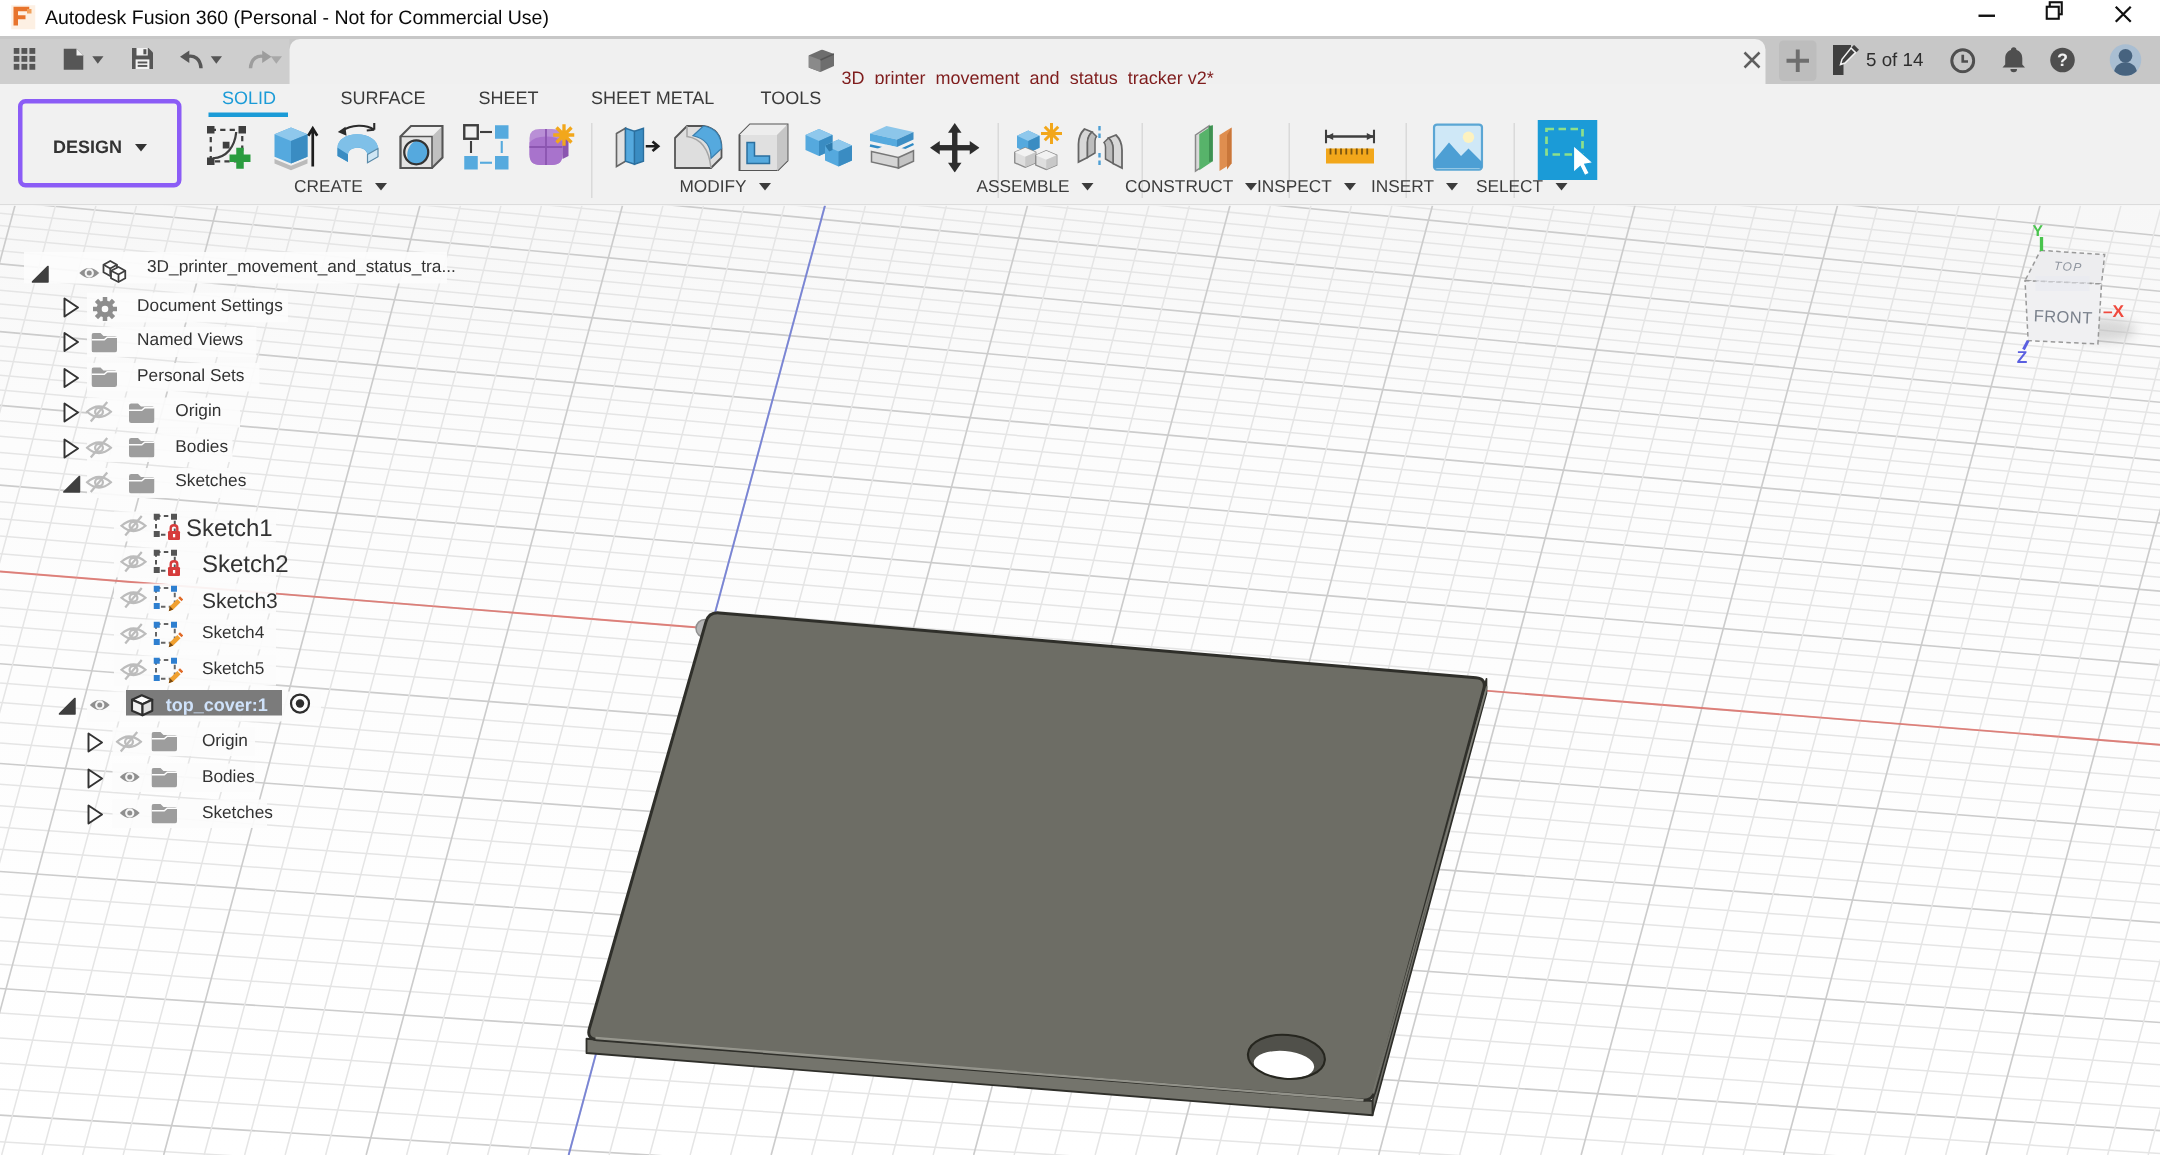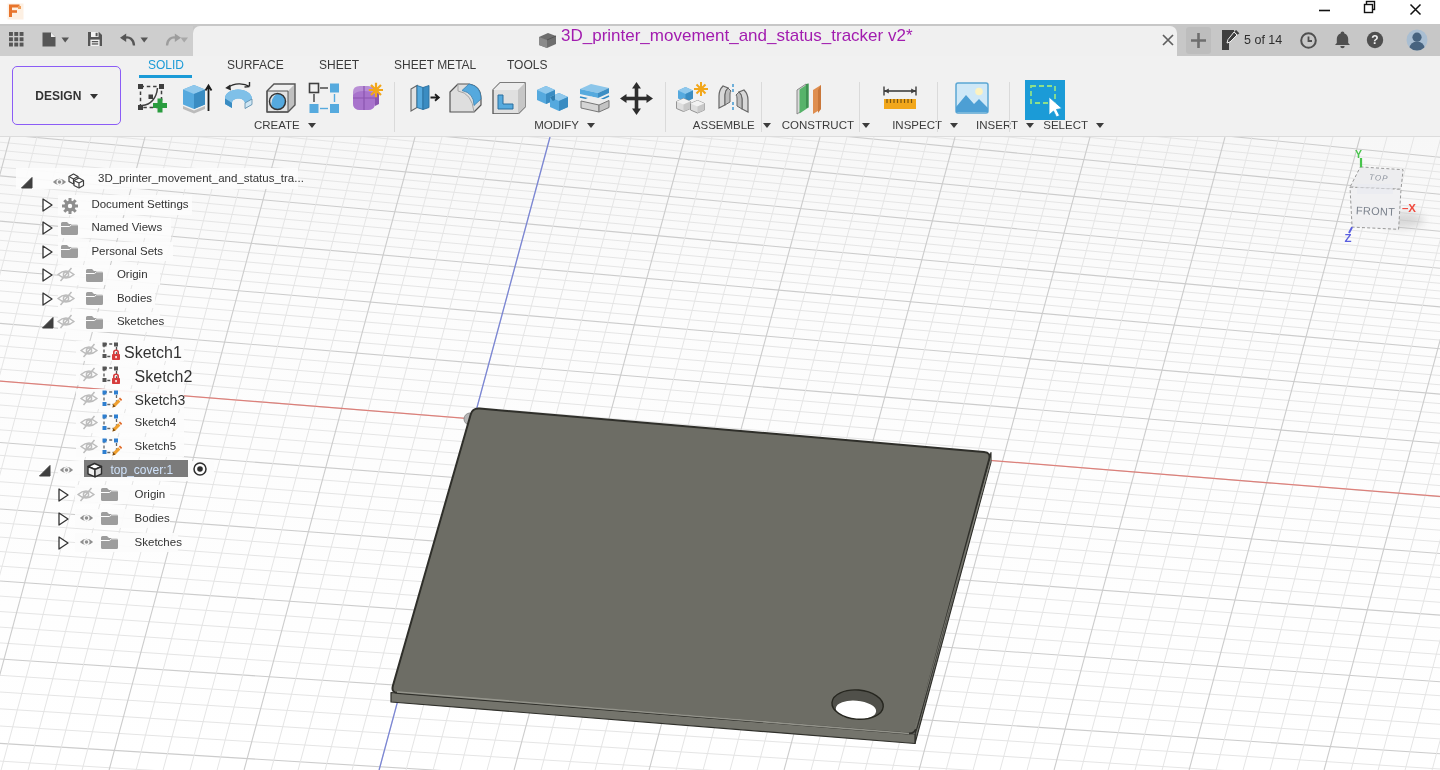--- a/index.html
+++ b/index.html
@@ -3,34 +3,35 @@
 *{margin:0;padding:0;box-sizing:border-box}
 html,body{width:1440px;height:770px;overflow:hidden;font-family:"Liberation Sans",sans-serif;background:#fff}
 .abs{position:absolute}
 #titlebar{position:absolute;left:0;top:0;width:1440px;height:24px;background:#fff}
 #titlebar .ttext{position:absolute;left:30px;top:3.5px;font-size:13px;color:#0a0a0a}
 #toolbar{position:absolute;left:0;top:24px;width:1440px;height:32px;background:#c7c7c7}
 #toolbar .lzone{position:absolute;left:0;top:2px;width:193px;height:30px;background:#cecece}
 #toolbar .tab{position:absolute;left:193px;top:2px;width:984px;height:30px;background:#f0f0f0;border-radius:7px 7px 0 0}
 #ribbon{position:absolute;left:0;top:56px;width:1440px;height:81px;background:#f1f1f1;border-bottom:1px solid #dcdcdc}
 .rtab{position:absolute;top:2px;font-size:12px;color:#3a3a3a;letter-spacing:0px}
-#designbtn{position:absolute;left:12px;top:10px;width:109px;height:59px;background:#f1f1f1;border:1px solid #8b5cf6;border-radius:5px;text-align:center;line-height:59px;font-size:12px;font-weight:bold;color:#333}
-.glabel{position:absolute;top:63px;font-size:11.5px;color:#3c3c3c;text-align:right}
+#designbtn{position:absolute;left:12px;top:10px;width:109px;height:59px;background:#f1f1f1;border:3px solid #8b5cf6;border-radius:5px;text-align:center;line-height:59px;font-size:12px;font-weight:bold;color:#333}
+.glabel{position:absolute;top:63px;font-size:11.5px;color:#3c3c3c;text-align:left}
 .gsep{position:absolute;top:26px;height:50px;width:1px;background:#dadada}
 .ricon{position:absolute;top:26px}
 #viewport{position:absolute;left:0;top:137px;width:1440px;height:633px;background:#fff;overflow:hidden}
 .dropt{display:inline-block;width:0;height:0;border-left:4px solid transparent;border-right:4px solid transparent;border-top:5px solid #3c3c3c;vertical-align:middle;margin-left:5px}
 </style></head><body>
 <div id="titlebar">
  <svg class="abs" style="left:7px;top:3px" width="17" height="17" viewBox="0 0 17 17">
   <rect x="0.5" y="0.5" width="16" height="16" fill="#fdf0e3"></rect>
   <path d="M3.5 14 L3.5 3 L12.5 3" stroke="#e8742c" stroke-width="3" fill="none"></path>
   <path d="M3.5 8.5 L10 8.5" stroke="#e8742c" stroke-width="2.6" fill="none"></path>
   <path d="M12.5 3 L12.5 6" stroke="#f0a05c" stroke-width="3" fill="none"></path>
  </svg>
+ <div class="ttext">Autodesk Fusion 360 (Personal - Not for Commercial Use)</div>
  <svg class="abs" style="left:1318px;top:0" width="14" height="22">
       <line x1="1" y1="10.5" x2="12" y2="10.5" stroke="#111" stroke-width="1.6"></line>
     </svg>
  <svg class="abs" style="left:1363px;top:0" width="14" height="22">
    <rect x="3.5" y="1.5" width="8" height="8" fill="none" stroke="#111" stroke-width="1.4"></rect>
    <rect x="1.5" y="4.5" width="8" height="8" fill="#fff" stroke="#111" stroke-width="1.4"></rect>
  </svg>
  <svg class="abs" style="left:1409px;top:0" width="14" height="22">
       <path d="M1.5 4.5 L11.5 14.5 M11.5 4.5 L1.5 14.5" stroke="#111" stroke-width="1.5"></path>
     </svg>
@@ -84,21 +85,21 @@
  </svg>
  <svg class="abs" style="left:180px;top:13px" width="9" height="7">
       <path d="M0.5 0.5 L8 0.5 L4.2 5.5 Z" fill="#a8a8a8"></path>
     </svg>
 
  <svg class="abs" style="left:539px;top:9px" width="17" height="15" viewBox="0 0 17 15">
   <path d="M0 4 L9 0 L17 3 L17 11 L8 15 L0 12 Z" fill="#6e6e6e"></path>
   <path d="M0 4 L8 7 L8 15 L0 12 Z" fill="#8a8a8a"></path>
   <path d="M8 7 L17 3" stroke="#555" stroke-width="1" fill="none"></path>
  </svg>
- <div class="abs" style="left:561px;top:2px;font-size:17px;color:#a21caf">3D_printer_movement_and_status_tracker v2*</div>
+ <div class="abs" style="left:561px;top:21px;font-size:12px;color:#7f1d1d">3D_printer_movement_and_status_tracker v2*</div>
  <svg class="abs" style="left:1161px;top:9px" width="14" height="14">
       <path d="M2 2 L12 12 M12 2 L2 12" stroke="#5f5f5f" stroke-width="1.7"></path>
     </svg>
 
  <div class="abs" style="left:1186px;top:3px;width:25px;height:27px;background:#bdbdbd;border-radius:3px"></div>
  <svg class="abs" style="left:1190px;top:8px" width="17" height="17">
       <path d="M8.5 1 L8.5 16 M1 8.5 L16 8.5" stroke="#6e6e6e" stroke-width="2.6"></path>
     </svg>
 
  <svg class="abs" style="left:1221px;top:6px" width="20" height="21" viewBox="0 0 20 21">
@@ -243,21 +244,21 @@
  <svg class="ricon" style="left:620px" width="33" height="33" viewBox="0 0 33 33">
   <g fill="#2d2d2d">
    <path d="M16.5 0 L21 6.5 L12 6.5 Z"></path>
         <path d="M16.5 33 L21 26.5 L12 26.5 Z"></path>
    <path d="M0 16.5 L6.5 12 L6.5 21 Z"></path>
         <path d="M33 16.5 L26.5 12 L26.5 21 Z"></path>
    <rect x="14.7" y="5" width="3.6" height="23"></rect>
         <rect x="5" y="14.7" width="23" height="3.6"></rect>
   </g>
  </svg>
- <div class="glabel" style="left:475px;width:120px">MODIFY <span class="dropt"></span></div>
+ <div class="glabel" style="left:453px;width:120px">MODIFY <span class="dropt"></span></div>
  <div class="gsep" style="left:665px"></div>
 
  <svg class="ricon" style="left:675px" width="35" height="32" viewBox="0 0 35 32">
   <path d="M3 8.5 L10.5 5 L18 8.5 L18 16.5 L10.5 20 L3 16.5 Z" fill="#55a9de"></path>
   <path d="M3 8.5 L10.5 5 L18 8.5 L10.5 12 Z" fill="#8fc8ec"></path>
   <path d="M10.5 12 L18 8.5 L18 16.5 L10.5 20 Z" fill="#3a8cc2"></path>
   <path d="M1.5 19.5 L8.5 16.5 L15.5 19.5 L15.5 26.5 L8.5 29.5 L1.5 26.5 Z" fill="#dedede" stroke="#8a8a8a" stroke-width="0.9"></path>
   <path d="M1.5 19.5 L8.5 16.5 L15.5 19.5 L8.5 22.5 Z" fill="#f2f2f2"></path>
   <path d="M8.5 22.5 L15.5 19.5 L15.5 26.5 L8.5 29.5 Z" fill="#c8c8c8"></path>
   <path d="M15.5 21.5 L22.5 18.5 L29.5 21.5 L29.5 28 L22.5 31 L15.5 28 Z" fill="#dedede" stroke="#8a8a8a" stroke-width="0.9"></path>
@@ -681,21 +682,21 @@
 <svg class="abs" style="left:59px;top:327px" width="15" height="12" viewBox="0 0 17 13">
       <path d="M1 6.5 Q8.5 -1 16 6.5 Q8.5 14 1 6.5 Z" fill="#8f8f8f"></path>
       <circle cx="8.5" cy="6.5" r="2.7" fill="none" stroke="#f5f5f5" stroke-width="1.6"></circle>
     </svg>
 <div class="abs" style="left:83.5px;top:323px;width:104.8px;height:17.3px;background:#7b7b7b"></div>
 <svg class="abs" style="left:85.5px;top:324.5px" width="18" height="16">
       <path d="M2 4.5 L8.5 1.5 L15.5 4.5 L9 7.5 Z" fill="#ffffff" stroke="#2e2e2e" stroke-width="1.4" stroke-linejoin="round"></path>
       <path d="M2 4.5 L9 7.5 L9 14.8 L2 11.8 Z" fill="#f1f1f1" stroke="#2e2e2e" stroke-width="1.4" stroke-linejoin="round"></path>
       <path d="M9 7.5 L15.5 4.5 L15.5 11.8 L9 14.8 Z" fill="#dedede" stroke="#2e2e2e" stroke-width="1.4" stroke-linejoin="round"></path>
     </svg>
-<div class="abs" style="left:110.5px;top:325.5px;font-size:12px;color:#cfe2fa;font-weight:normal;white-space:nowrap">top_cover:1</div>
+<div class="abs" style="left:110.5px;top:325.5px;font-size:12px;color:#cfe2fa;font-weight:bold;white-space:nowrap">top_cover:1</div>
 <svg class="abs" style="left:192.5px;top:325px" width="14" height="14">
       <circle cx="7" cy="7" r="6" fill="rgba(253,253,253,0.95)" stroke="#2e2e2e" stroke-width="1.5"></circle>
       <circle cx="7" cy="7" r="2.8" fill="#2e2e2e"></circle>
     </svg>
 <div class="abs" style="left:74.8px;top:347.8px;width:95.6px;height:19.5px;background:rgba(252,252,252,0.92)"></div>
 <svg class="abs" style="left:58.3px;top:350.8px" width="12" height="15">
       <path d="M1 1 L1 13 L10 7 Z" fill="#fdfdfd" stroke="#333" stroke-width="1.3" stroke-linejoin="round"></path>
     </svg>
 <svg class="abs" style="left:77px;top:349.8px" width="18" height="15">
       <path d="M1 7.5 Q9 0.5 17 7.5 Q9 14.5 1 7.5 Z" fill="none" stroke="#bcbcbc" stroke-width="1.5"></path>

